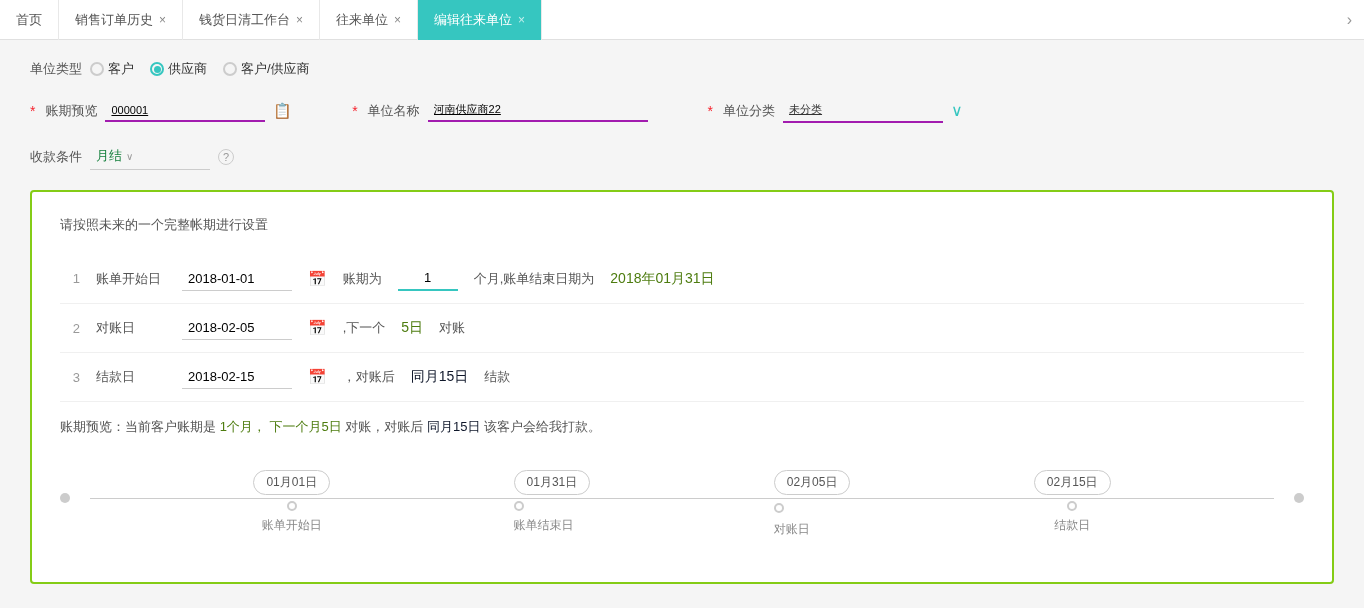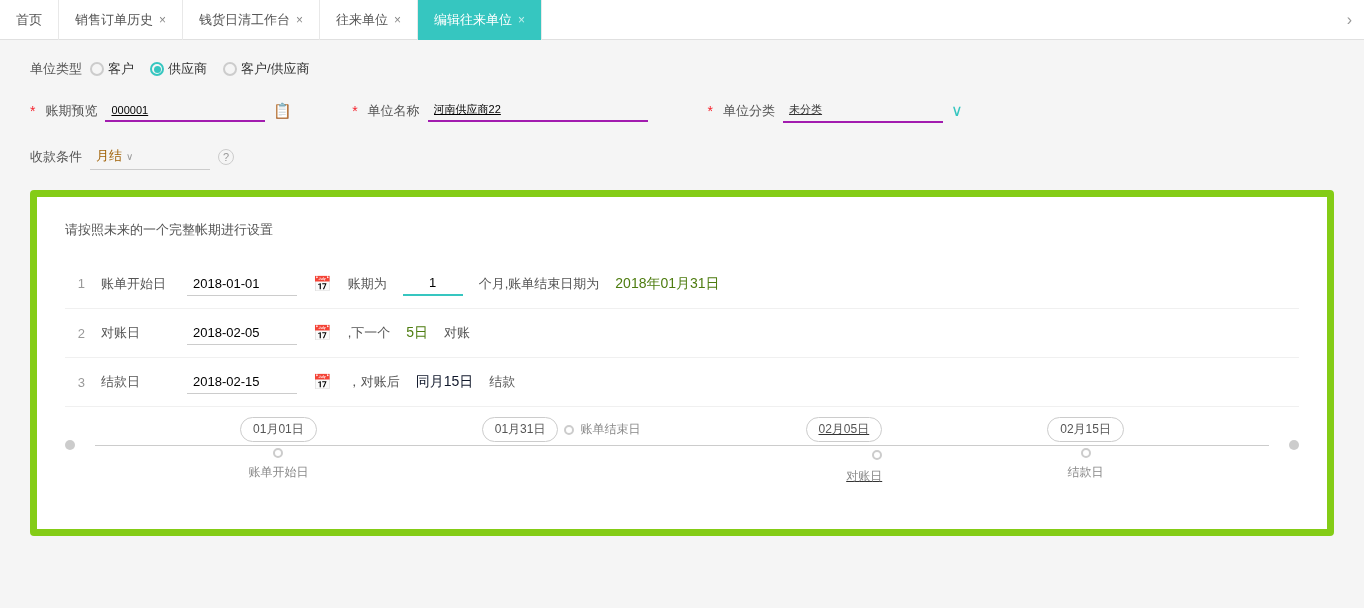--- a/index.html
+++ b/index.html
@@ -55,29 +55,29 @@
       display: flex; align-items: center; justify-content: center;
     }
     .radio-circle.checked { border-color: #36c6c0; }
     .radio-dot { width: 7px; height: 7px; border-radius: 50%; background: #36c6c0; }
 
     
     .select-field {
       display: flex; align-items: center; border-bottom: 1px solid #ccc;
       padding: 4px 6px; min-width: 120px; cursor: pointer; gap: 4px;
     }
-    .select-field .value { color: #a16207; font-size: 13px; }
+    .select-field .value { color: #15803d; font-size: 13px; }
     .select-field .arrow { color: #999; font-size: 10px; }
 
     
     .cal-icon { color: #36c6c0; cursor: pointer; font-size: 15px; }
 
     
     .panel {
-      background: #fff; border: 7px solid #84cc16; border-radius: 4px;
+      background: #fff; border: 2px solid #84cc16; border-radius: 4px;
       padding: 24px 28px; margin-bottom: 16px;
     }
     .panel-title { font-size: 13px; color: #555; margin-bottom: 20px; }
 
     
     .setting-row {
       display: flex; align-items: center; gap: 16px; padding: 12px 0;
       border-bottom: 1px solid #f0f0f0;
     }
     .setting-row:last-child { border-bottom: none; }
@@ -216,45 +216,53 @@
     <div class="setting-row">
       <span class="row-num">3</span>
       <span class="row-label">结款日</span>
       <input type="text" class="date-input" value="2018-02-15" style="">
       <span class="cal-icon">📅</span>
       <span class="row-desc">，对账后</span>
       <span class="highlight-teal">同月15日</span>
       <span class="row-desc">结款</span>
     </div>
 
+    <div class="preview-text">
+      <span>账期预览：当前客户账期是</span>
+      <span class="highlight-orange">1个月，</span>
+      <span class="highlight-orange">下一个月5日</span>
+      <span>对账，对账后</span>
+      <span class="highlight-teal">同月15日</span>
+      <span>该客户会给我打款。</span>
+    </div>
 
     <div style="position:relative; padding: 10px 0 20px 0;">
       <div style="position:relative;">
 
         <div style="position:absolute; top:28px; left:30px; right:30px; height:1px; background:#ccc;"></div>
 
         <div style="display:flex; justify-content:space-between; align-items:flex-start; position:relative; z-index:1;">
 
           <div style="display:flex;flex-direction:column;align-items:center;gap:6px;">
             <div style="width:10px;height:10px;border-radius:50%;background:#ccc;margin-top:23px;"></div>
           </div>
 
           <div style="display:flex;flex-direction:column;align-items:center;gap:6px;">
             <div style="border:1px solid #ccc;border-radius:20px;padding:3px 12px;font-size:12px;color:#555;background:#fff;white-space:nowrap;">01月01日</div>
             <div style="width:10px;height:10px;border-radius:50%;background:#fff;border:2px solid #ccc;"></div>
             <div style="font-size:12px;color:#888;white-space:nowrap;">账单开始日</div>
           </div>
 
-          <div style="display:flex;flex-direction:row;align-items:center;gap:6px;">
+          <div style="display:flex;flex-direction:column;gap:6px;">
             <div style="border:1px solid #ccc;border-radius:20px;padding:3px 12px;font-size:12px;color:#555;background:#fff;white-space:nowrap;">01月31日</div>
             <div style="width:10px;height:10px;border-radius:50%;background:#fff;border:2px solid #ccc;"></div>
             <div style="font-size:12px;color:#888;white-space:nowrap;">账单结束日</div>
           </div>
 
-          <div style="display:flex;flex-direction:column;align-items:flex-end;gap:8px;text-decoration:underline;">
+          <div style="display:flex;flex-direction:column;align-items:flex-start;gap:8px;">
             <div style="border:1px solid #ccc;border-radius:20px;padding:3px 12px;font-size:12px;color:#555;background:#fff;white-space:nowrap;">02月05日</div>
             <div style="width:10px;height:10px;border-radius:50%;background:#fff;border:2px solid #ccc;"></div>
             <div style="font-size:12px;color:#888;white-space:nowrap;">对账日</div>
           </div>
 
           <div style="display:flex;flex-direction:column;align-items:center;gap:6px;">
             <div style="border:1px solid #ccc;border-radius:20px;padding:3px 12px;font-size:12px;color:#555;background:#fff;white-space:nowrap;">02月15日</div>
             <div style="width:10px;height:10px;border-radius:50%;background:#fff;border:2px solid #ccc;"></div>
             <div style="font-size:12px;color:#888;white-space:nowrap;">结款日</div>
           </div>

